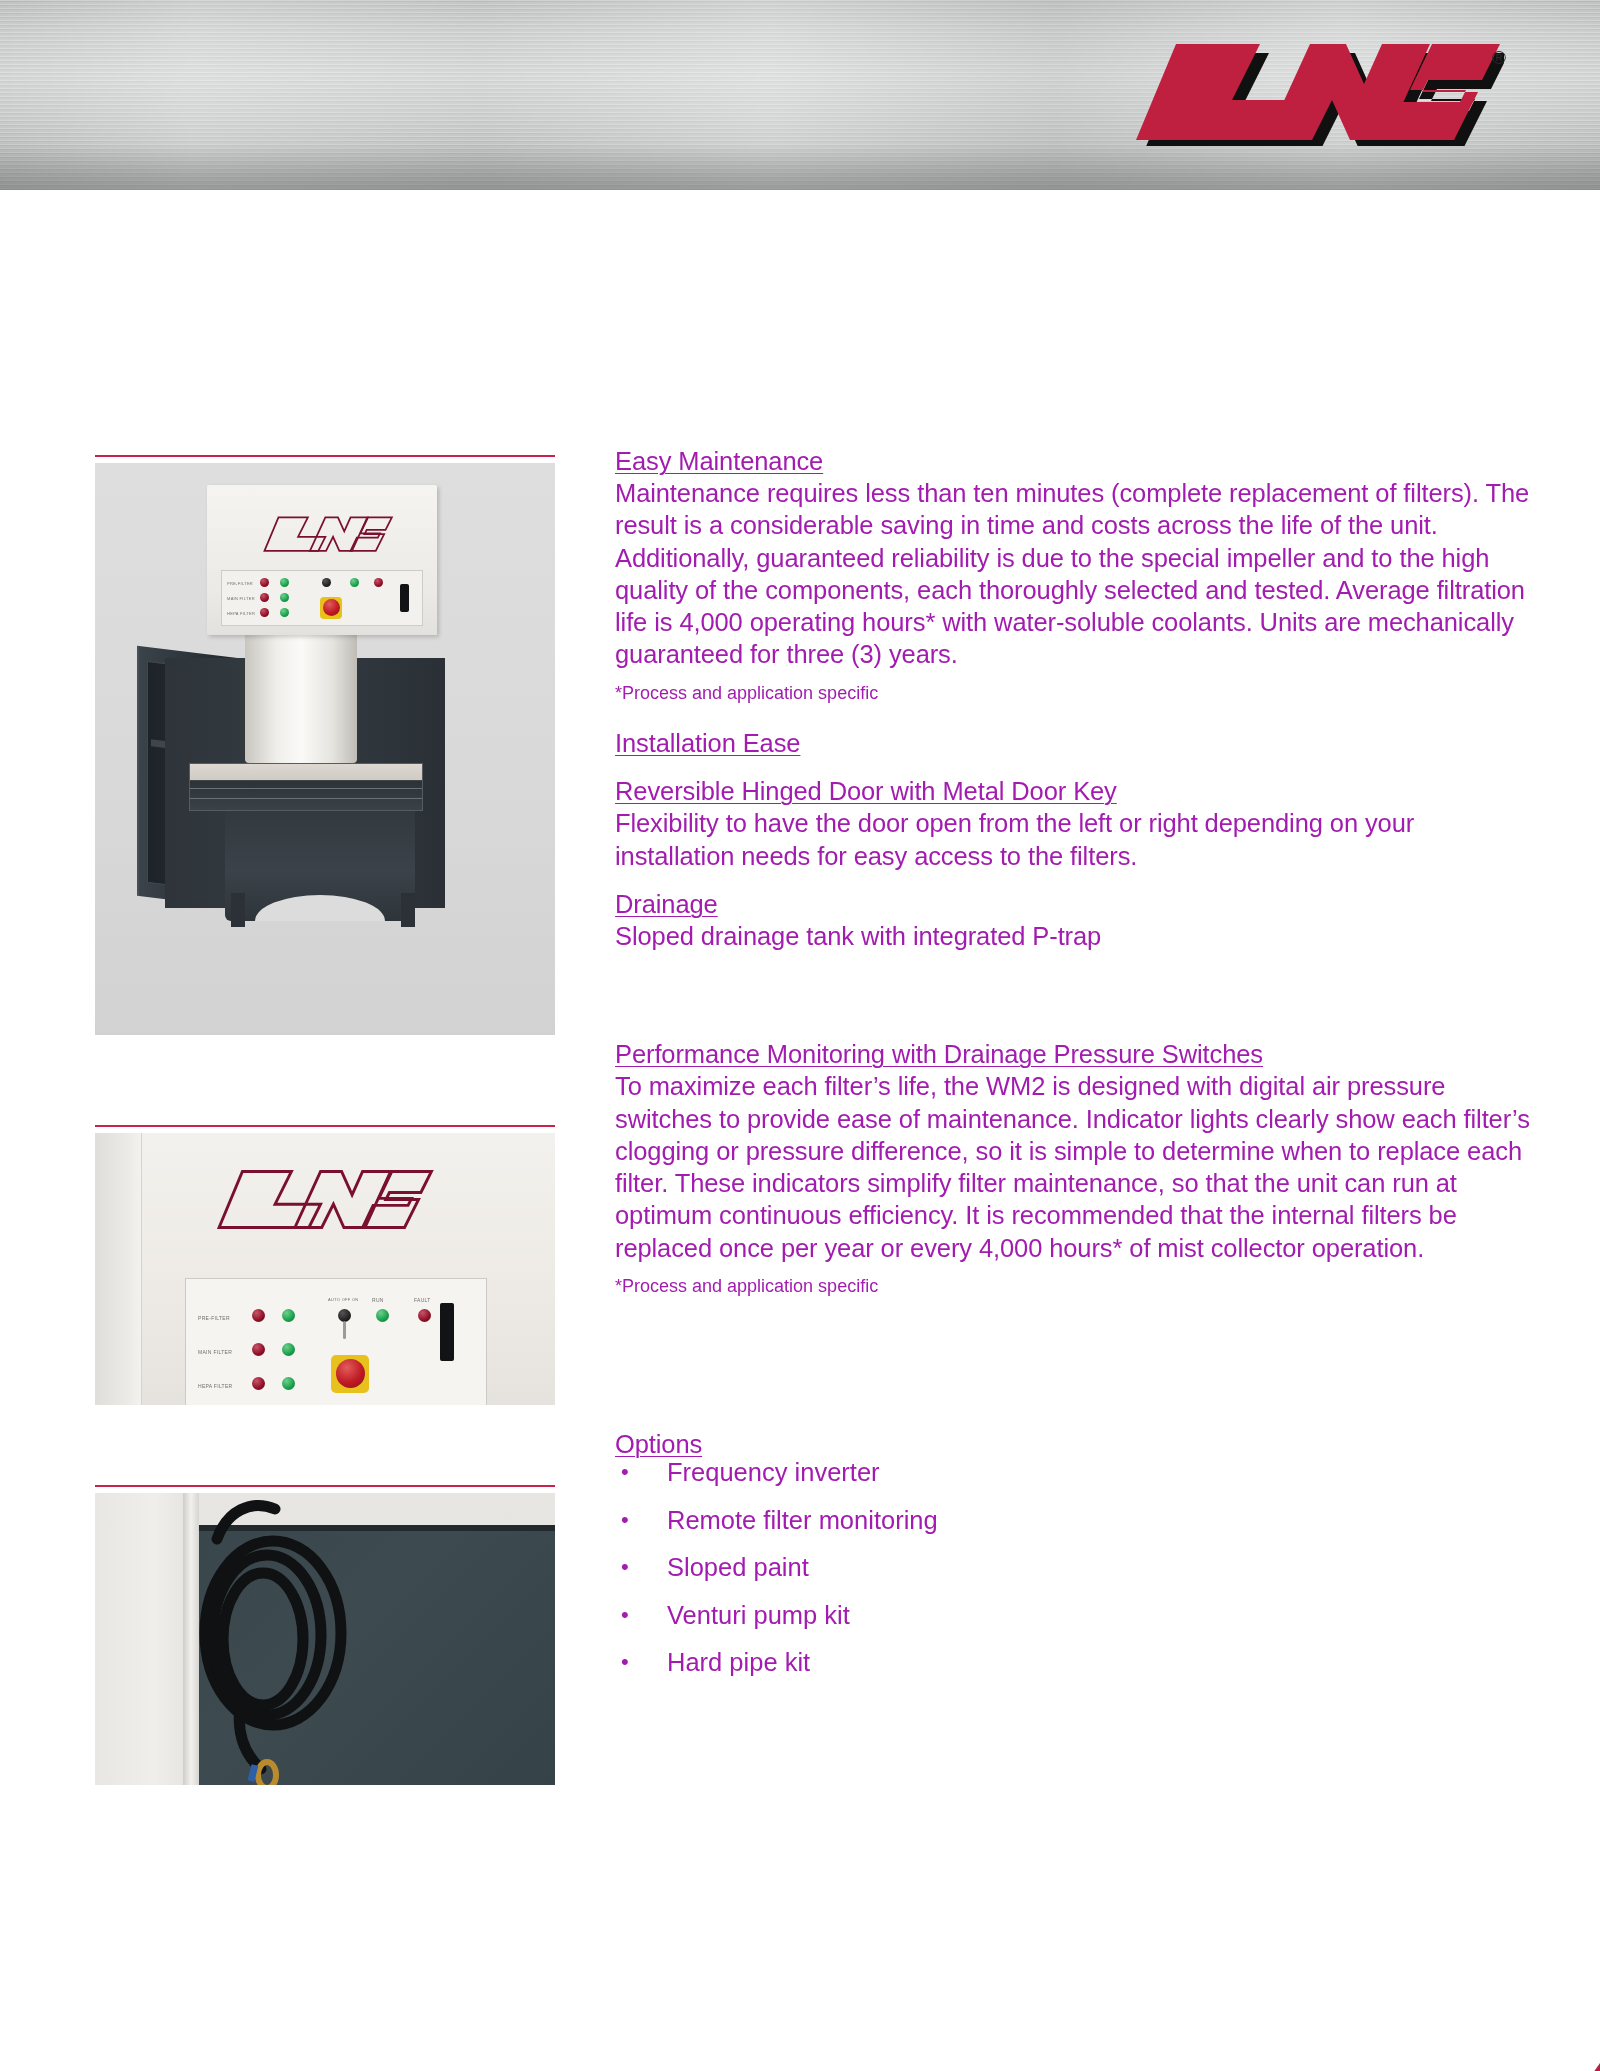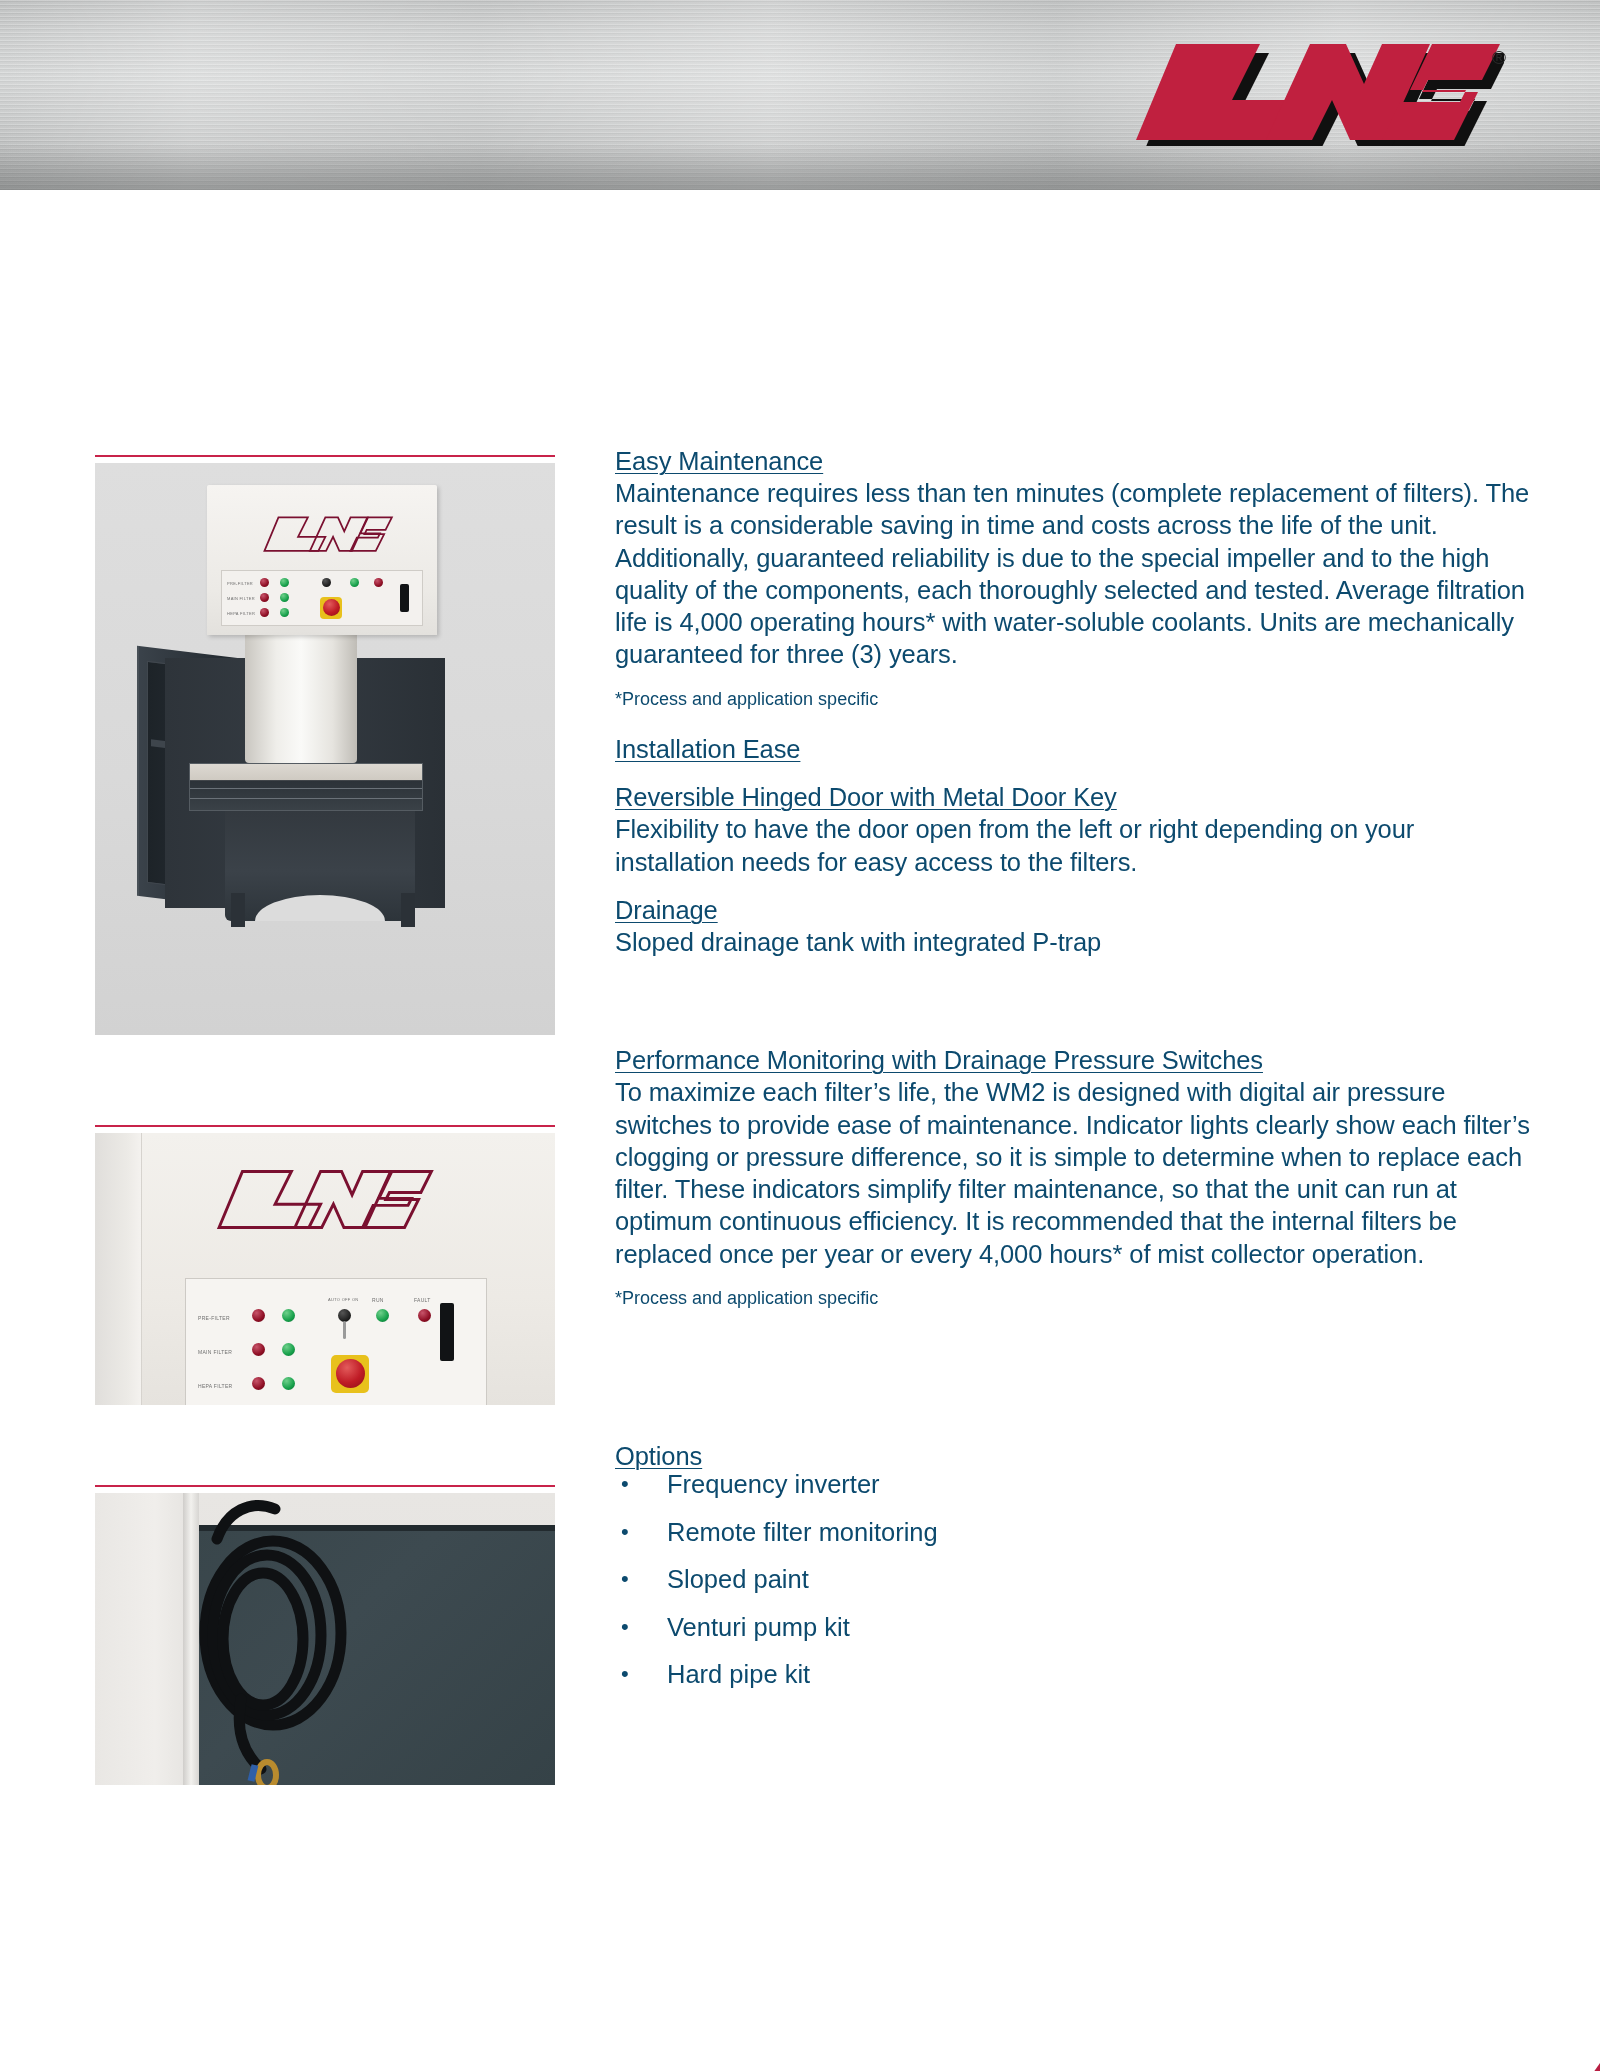--- a/index.html
+++ b/index.html
@@ -232,21 +232,21 @@
     white-space: nowrap;
   }
   .panel-label.sm { font-size: 4px; }
 
   
   .content {
     position: absolute;
     left: 615px;
     top: 255px;
     width: 920px;
-    color: #0c4a6e;
+    color: #a21caf;
   }
   .sec { margin-bottom: 0; }
   .sec-head {
     font-size: 25.5px;
     line-height: 1.26;
     letter-spacing: -0.1px;
     text-decoration: underline;
     text-underline-offset: 3px;
     text-decoration-thickness: 1.4px;
     font-weight: 400;
@@ -257,21 +257,21 @@
     font-size: 25.5px;
     line-height: 1.265;
     letter-spacing: -0.1px;
     margin: 0;
     font-weight: 400;
     font-family: "Liberation Sans", sans-serif;
   }
   .note {
     font-size: 18px;
     line-height: 1.3;
-    margin: 17px 0 0 0;
+    margin: 11px 0 0 0;
     font-family: "Liberation Sans", sans-serif;
   }
   .gap-sm { height: 16px; }
   .gap-md { height: 22px; }
 
   .opts-list {
     list-style: none;
     margin: 0;
     padding: 0;
   }

